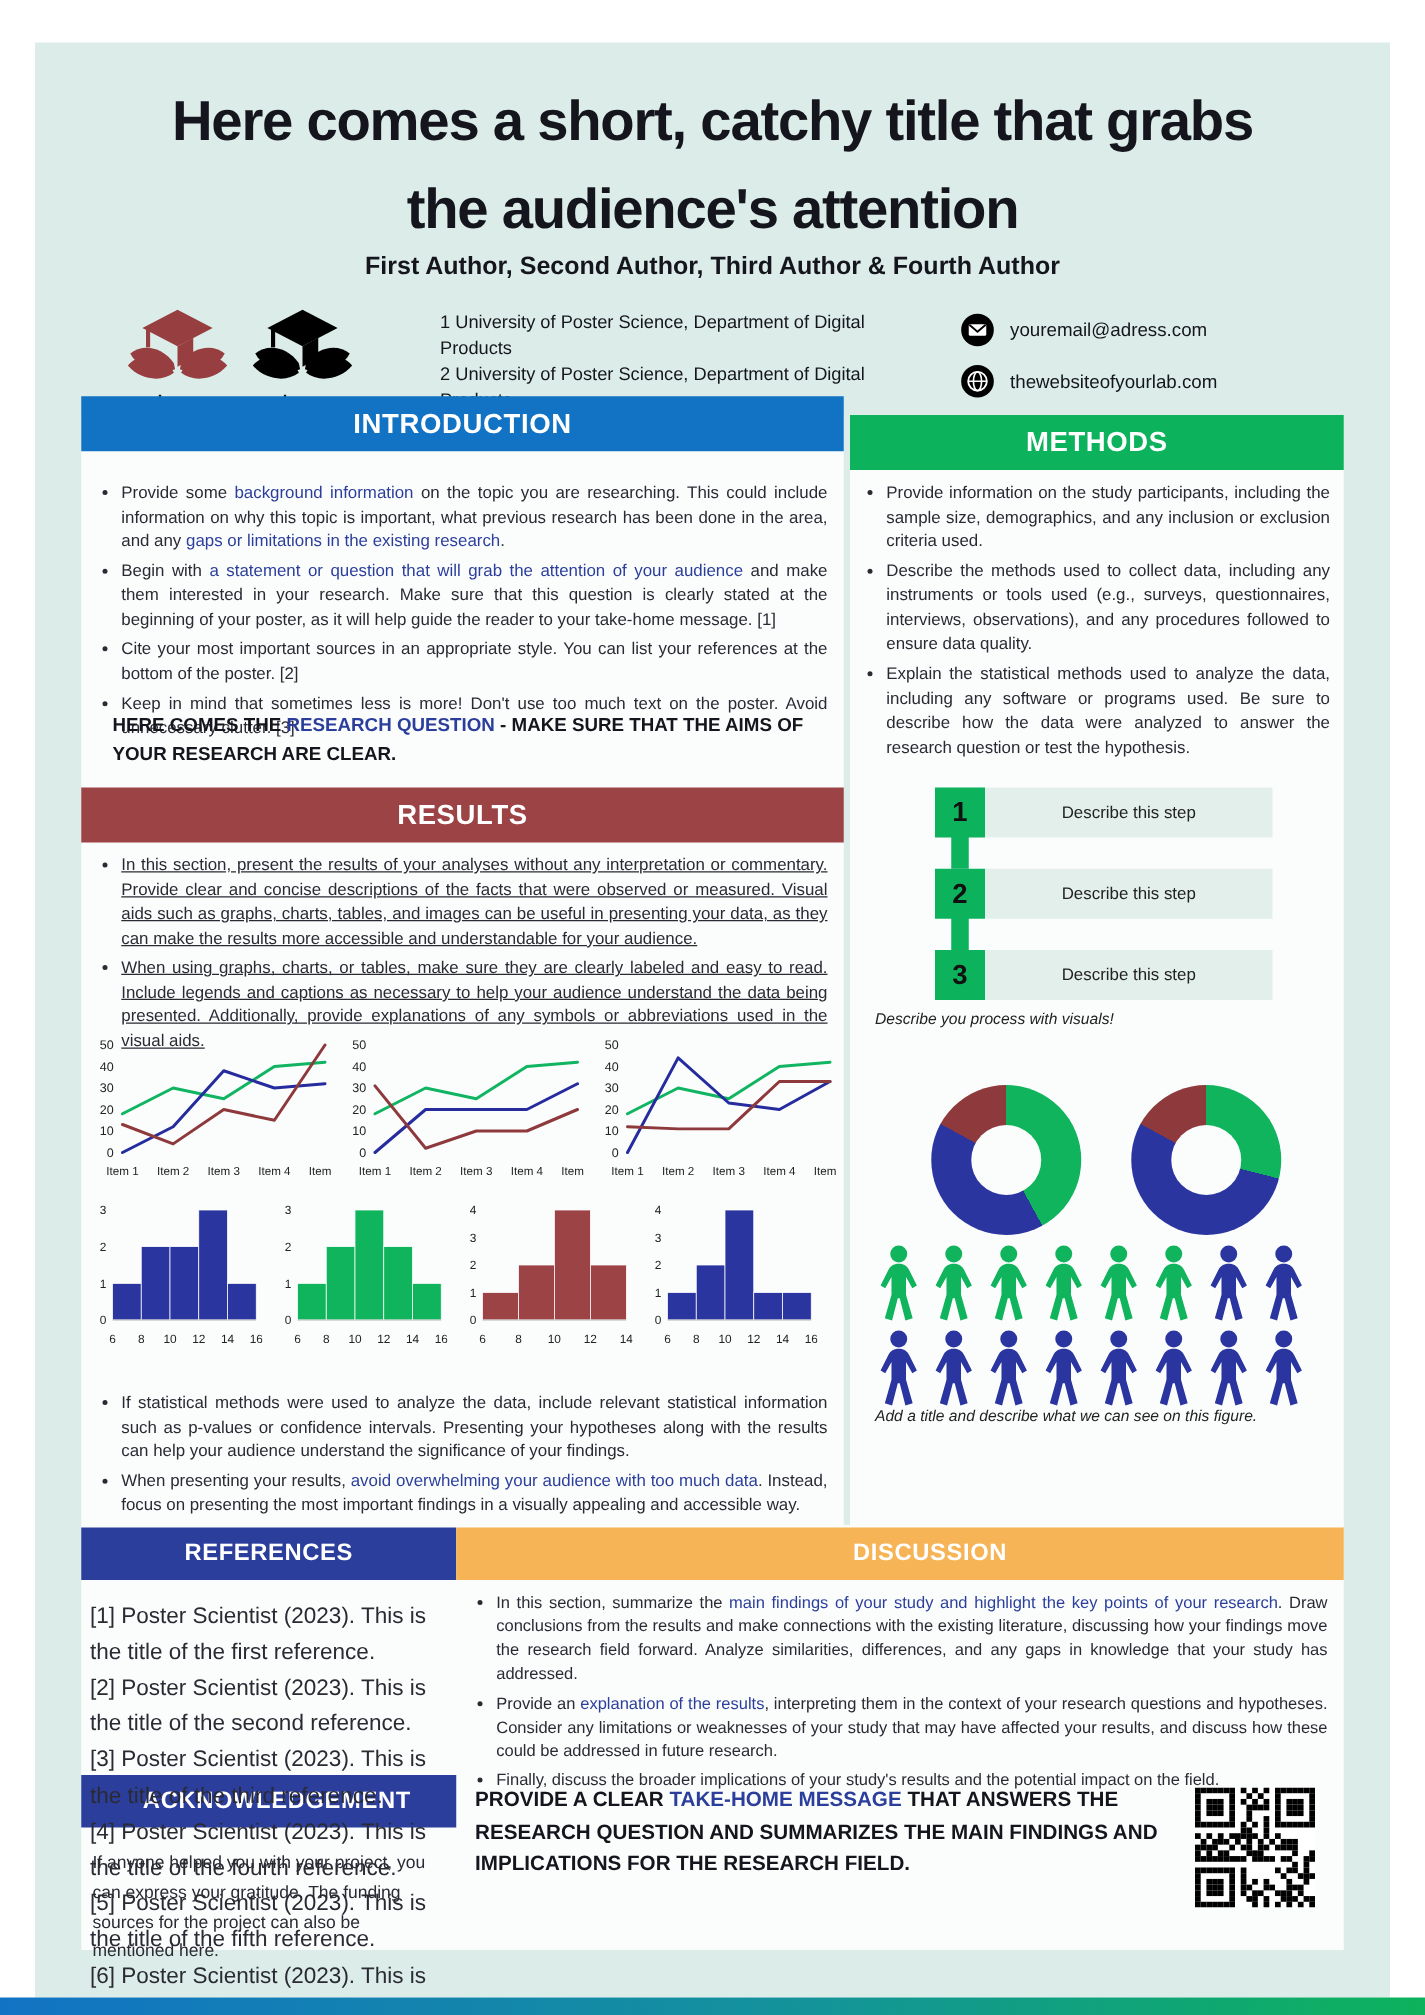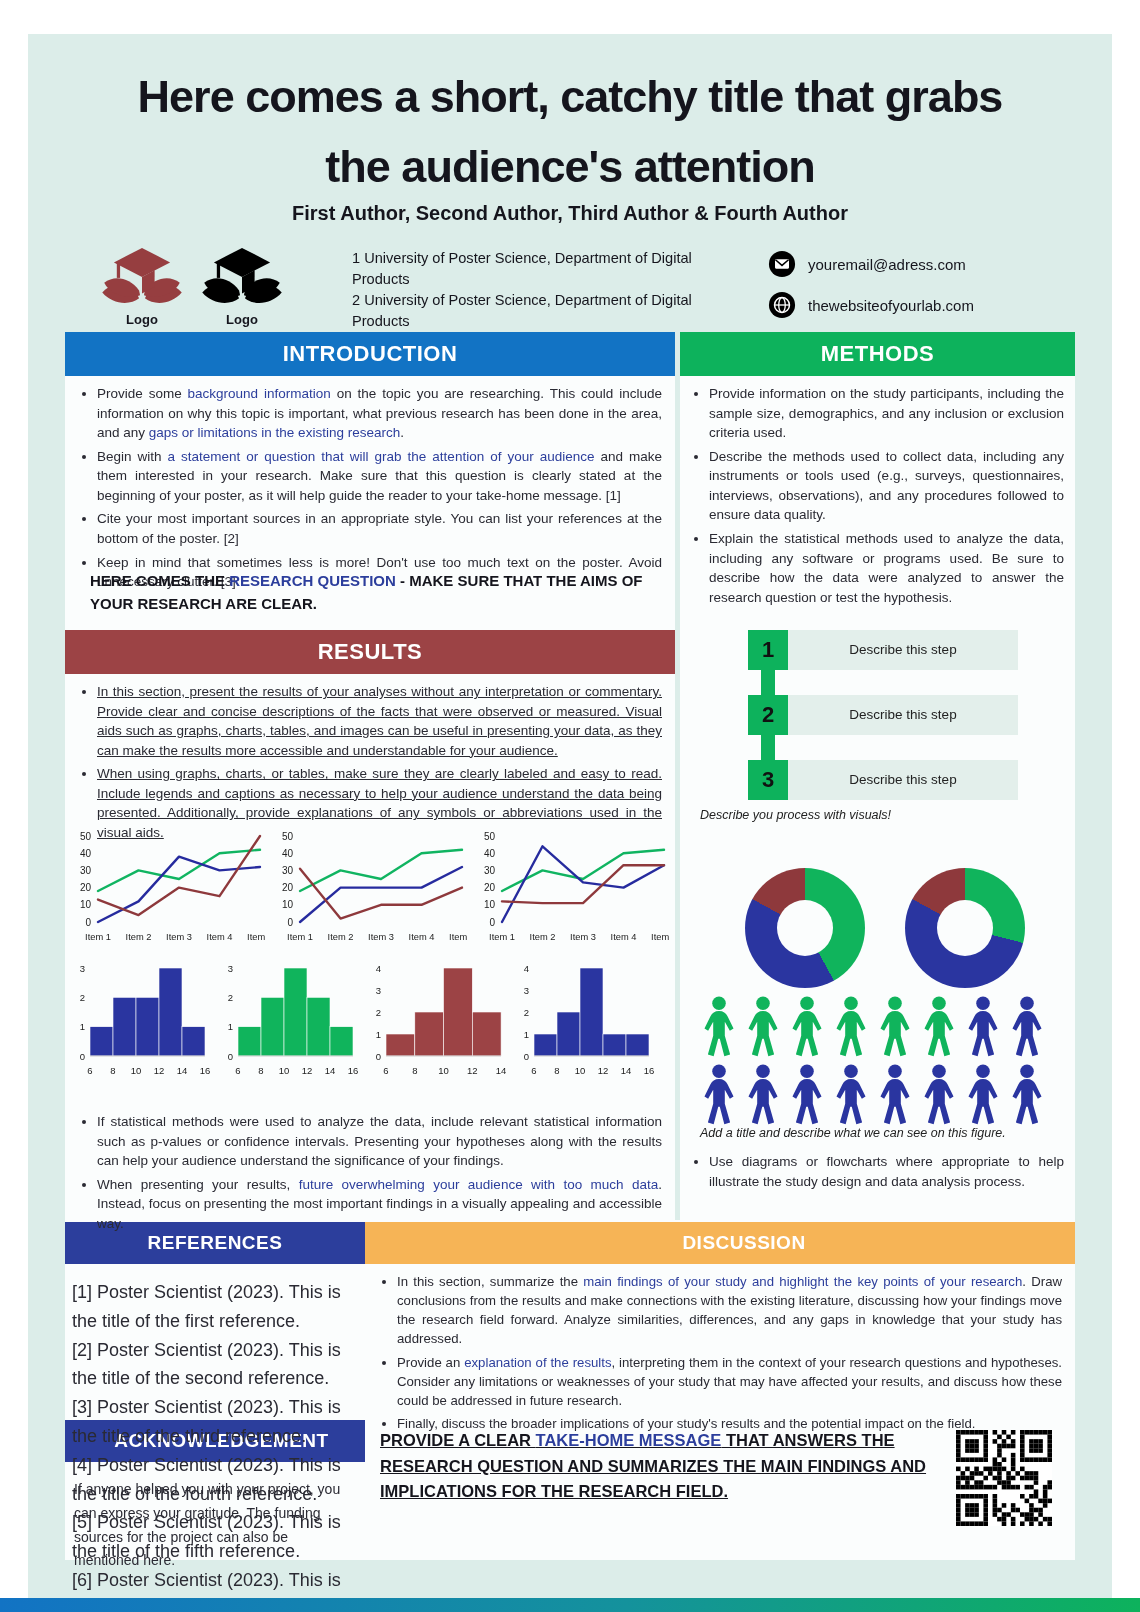--- a/index.html
+++ b/index.html
@@ -39,21 +39,21 @@
 
   
   .panel{background:var(--panel);}
   .panel-main{left:65px;top:332px;width:1010px;height:1228px;}
   .col-divider{left:675px;top:332px;width:5px;height:888px;background:var(--mint);}
 
   
   .bar{color:#fff;font-weight:700;text-align:center;letter-spacing:.5px;}
   .bar-lg{height:44px;line-height:44px;font-size:22px;}
   .bar-sm{height:42px;line-height:42px;font-size:19px;}
-  .bar-intro{left:65px;top:332px;width:610px;background:var(--blue);}
+  .bar-intro{left:65px;top:317px;width:610px;background:var(--blue);}
   .bar-methods{left:680px;top:332px;width:395px;background:var(--green);}
   .bar-results{left:65px;top:630px;width:610px;background:var(--maroon);}
   .bar-references{left:65px;top:1222px;width:300px;background:var(--navy);}
   .bar-discussion{left:365px;top:1222px;width:710px;background:var(--orange);padding-left:48px;}
   .bar-ack{left:65px;top:1420px;width:300px;background:var(--navy);padding-left:13px;}
 
   
   .body-text{font-size:13.5px;line-height:1.45;text-align:justify;color:var(--body);}
   .body-text ul{margin:0;padding-left:17px;}
   .body-text li{margin-bottom:4px;}
@@ -91,21 +91,21 @@
   
   .linecharts{left:68px;top:826px;width:604px;display:flex;gap:2px;}
   .histcharts{left:72px;top:960px;width:598px;display:flex;gap:10px;}
   .chart{flex:0 0 auto;}
 
   
   .references-list{left:72px;top:1278px;width:292px;font-size:18px;line-height:1.6;color:var(--body);}
   .ack-text{left:74px;top:1478px;width:278px;font-size:14px;line-height:1.7;color:var(--body);}
 
   
-  .takehome{left:380px;top:1428px;width:560px;font-size:16.5px;font-weight:700;color:var(--ink);line-height:1.55;text-decoration:underline;}
+  .takehome{left:380px;top:1428px;width:560px;font-size:16.5px;font-weight:700;color:var(--ink);line-height:1.55;}
   .qr{left:956px;top:1430px;width:96px;height:96px;}
 </style>
 </head>
 <body>
 
 <div class="poster">
   <div class="mint-bg"></div>
 
   <svg width="0" height="0" style="position:absolute" aria-hidden="true">
     <defs>
@@ -286,25 +286,20 @@
           <circle cx="17" cy="7.5" r="7" fill="#2a35a0"></circle>
           <use href="#person-shape" fill="#2a35a0"></use>
         </svg>
         <svg width="34" height="62" viewBox="0 0 34 64">
           <circle cx="17" cy="7.5" r="7" fill="#2a35a0"></circle>
           <use href="#person-shape" fill="#2a35a0"></use>
         </svg>
       </div>
     </div>
   <div class="abs caption people-caption">Add a title and describe what we can see on this figure.</div>
-  <div class="abs body-text methods-bullet2">
-    <ul>
-        <li>Use diagrams or flowcharts where appropriate to help illustrate the study design and data analysis process.</li>
-      </ul>
-  </div>
 
   <div class="abs body-text results-text1">
     <ul>
         <li>In this section, present the results of your analyses without any interpretation or commentary. Provide clear and concise descriptions of the facts that were observed or measured. Visual aids such as graphs, charts, tables, and images can be useful in presenting your data, as they can make the results more accessible and understandable for your audience.</li>
         <li>When using graphs, charts, or tables, make sure they are clearly labeled and easy to read. Include legends and captions as necessary to help your audience understand the data being presented. Additionally, provide explanations of any symbols or abbreviations used in the visual aids.</li>
       </ul>
   </div>
 
   <div class="abs linecharts">
     <div class="chart"><svg width="200" height="122" viewBox="0 0 200 122">
@@ -428,21 +423,21 @@
           <text x="64.0" y="114" text-anchor="middle" font-size="9.5" fill="#222">10</text>
           <text x="87.0" y="114" text-anchor="middle" font-size="9.5" fill="#222">12</text>
           <text x="110.0" y="114" text-anchor="middle" font-size="9.5" fill="#222">14</text>
           <text x="133.0" y="114" text-anchor="middle" font-size="9.5" fill="#222">16</text>
         </svg></div>
   </div>
 
   <div class="abs body-text results-text2">
     <ul>
         <li>If statistical methods were used to analyze the data, include relevant statistical information such as p-values or confidence intervals. Presenting your hypotheses along with the results can help your audience understand the significance of your findings.</li>
-        <li>When presenting your results, <span class="b">future overwhelming your audience with too much data</span>. Instead, focus on presenting the most important findings in a visually appealing and accessible way.</li>
+        <li>When presenting your results, <span class="b">avoid overwhelming your audience with too much data</span>. Instead, focus on presenting the most important findings in a visually appealing and accessible way.</li>
       </ul>
   </div>
 
   <div class="abs references-list">
     <div>
         <div>[1] Poster Scientist (2023). This is the title of the first reference.</div>
         <div>[2] Poster Scientist (2023). This is the title of the second reference.</div>
         <div>[3] Poster Scientist (2023). This is the title of the third reference.</div>
         <div>[4] Poster Scientist (2023). This is the title of the fourth reference.</div>
         <div>[5] Poster Scientist (2023). This is the title of the fifth reference.</div>

